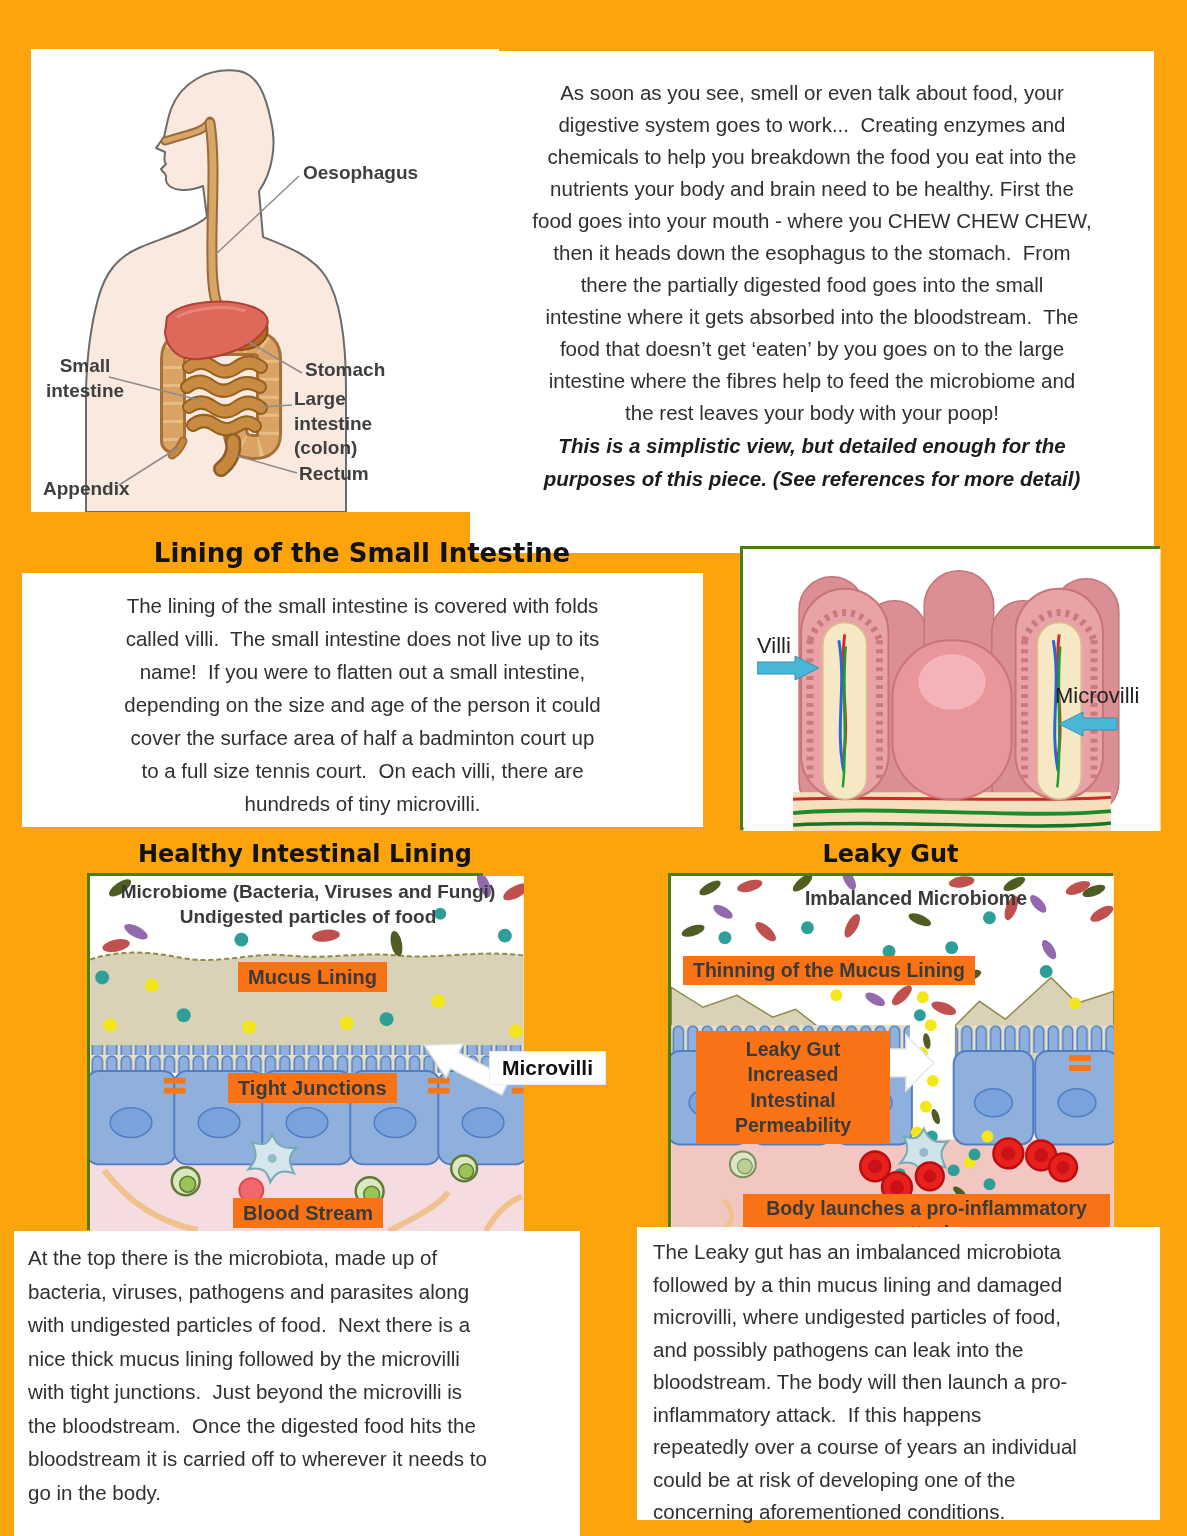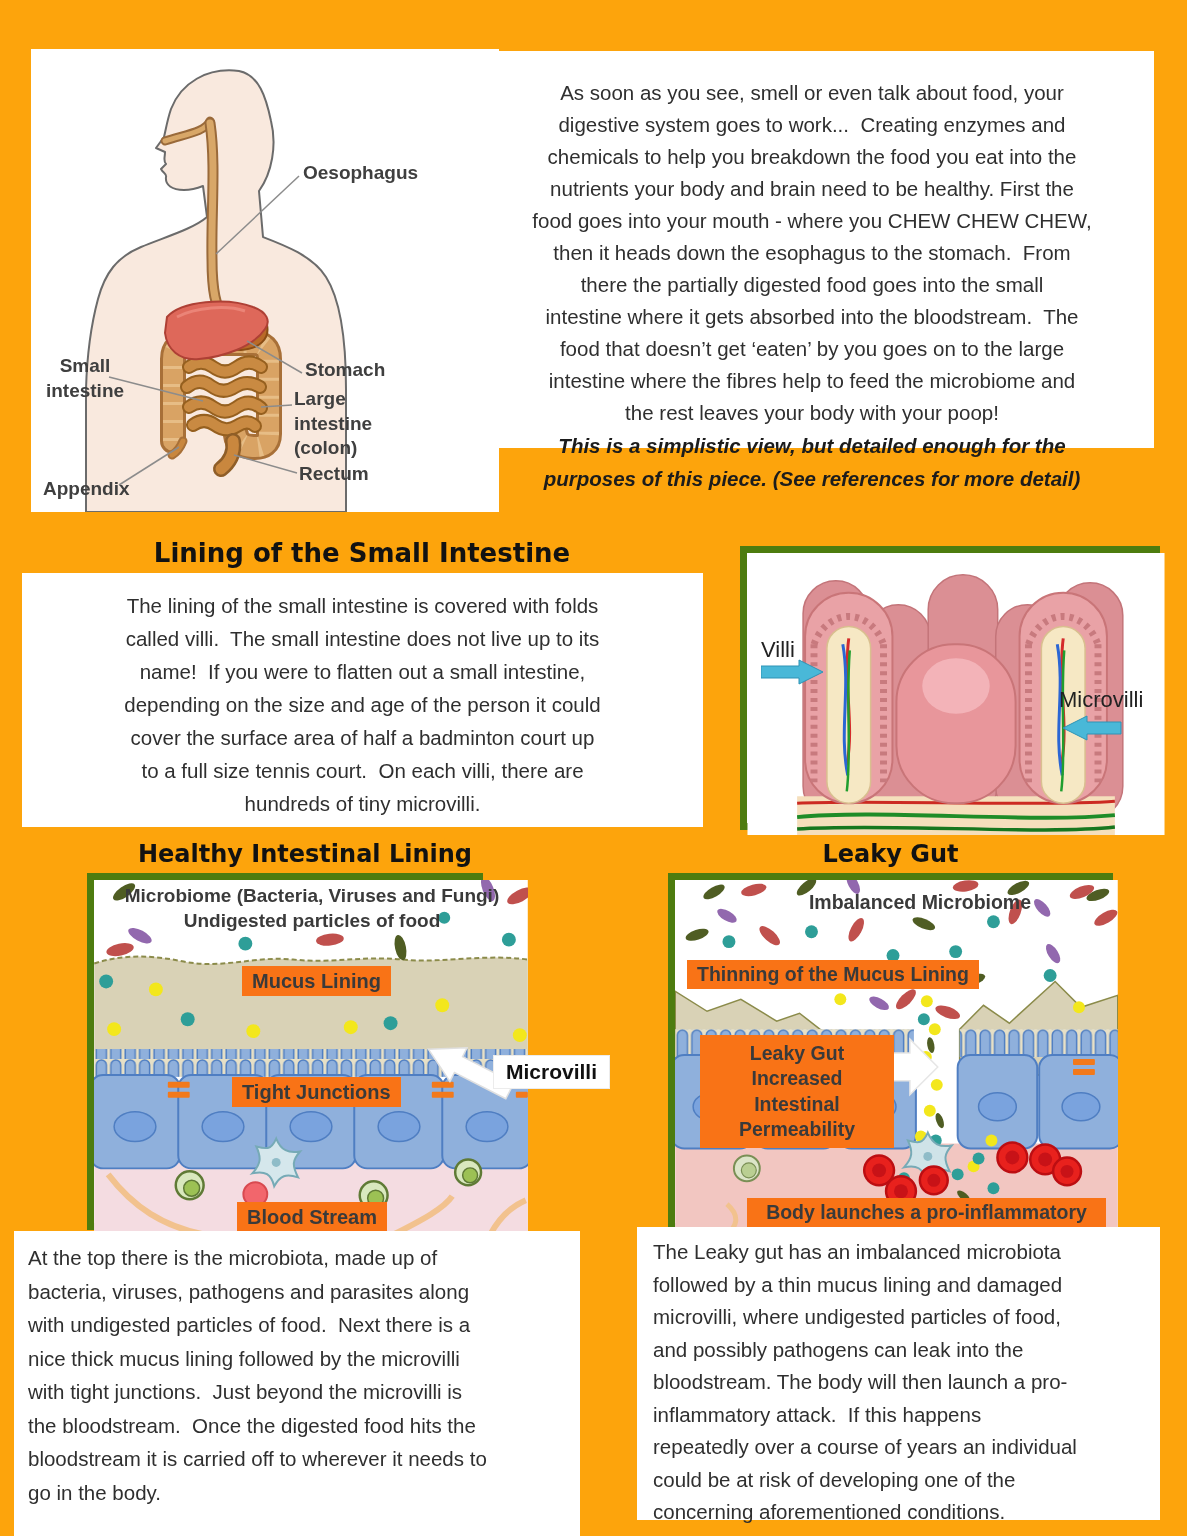--- a/index.html
+++ b/index.html
@@ -3,21 +3,21 @@
 <meta charset="utf-8">
 <style>
   html,body{margin:0;padding:0;}
   .page{position:relative;width:1187px;height:1536px;background:#FDA40C;
         font-family:"Liberation Sans",sans-serif;color:#333;overflow:hidden;}
   .panel{position:absolute;background:#ffffff;box-sizing:border-box;}
   .para{white-space:pre-wrap;color:#2f2f2f;}
   .centered{text-align:center;}
   .heading{position:absolute;text-align:center;color:#121212;
            font-family:"DejaVu Sans",sans-serif;font-weight:bold;}
-  .figure{position:absolute;background:#ffffff;border:7px solid #4d7c0f;
+  .figure{position:absolute;background:#ffffff;border:3px solid #4d7c0f;
           box-sizing:border-box;overflow:visible;}
   .figure svg{display:block;}
   .figlabel{position:absolute;background:#f97316;color:#3a3a3a;font-weight:600;
              text-align:center;padding:2px 10px;white-space:pre-line;line-height:1.3;}
   .nobg{background:transparent;}
   .anatomy-label{position:absolute;color:#3f3f3f;font-size:19px;line-height:1.3;}
   .callout{position:absolute;background:#ffffff;font-weight:bold;color:#111;
            padding:4px 12px;box-shadow:0 0 0 1px #ececec;}
   .arrow-svg{position:absolute;}
 </style>
@@ -77,21 +77,21 @@
       </g>
     </svg>
     <div class="anatomy-label" style="left:272px;top:112px;">Oesophagus</div>
     <div class="anatomy-label" style="left:274px;top:309px;">Stomach</div>
     <div class="anatomy-label" style="left:12px;top:305px;width:84px;text-align:center;">Small intestine</div>
     <div class="anatomy-label" style="left:263px;top:338px;width:100px;">Large intestine (colon)</div>
     <div class="anatomy-label" style="left:268px;top:413px;">Rectum</div>
     <div class="anatomy-label" style="left:12px;top:428px;">Appendix</div>
   </div>
 
-  <div class="panel" style="left:470px;top:51px;width:684px;height:397px;padding:26px 8px 0;">
+  <div class="panel" style="left:470px;top:51px;width:684px;height:502px;padding:26px 8px 0;">
     <div class="para centered" style="font-size:20.5px;line-height:32px;">As soon as you see, smell or even talk about food, your
 digestive system goes to work...  Creating enzymes and
 chemicals to help you breakdown the food you eat into the
 nutrients your body and brain need to be healthy. First the
 food goes into your mouth - where you CHEW CHEW CHEW,
 then it heads down the esophagus to the stomach.  From
 there the partially digested food goes into the small
 intestine where it gets absorbed into the bloodstream.  The
 food that doesn’t get ‘eaten’ by you goes on to the large
 intestine where the fibres help to feed the microbiome and

